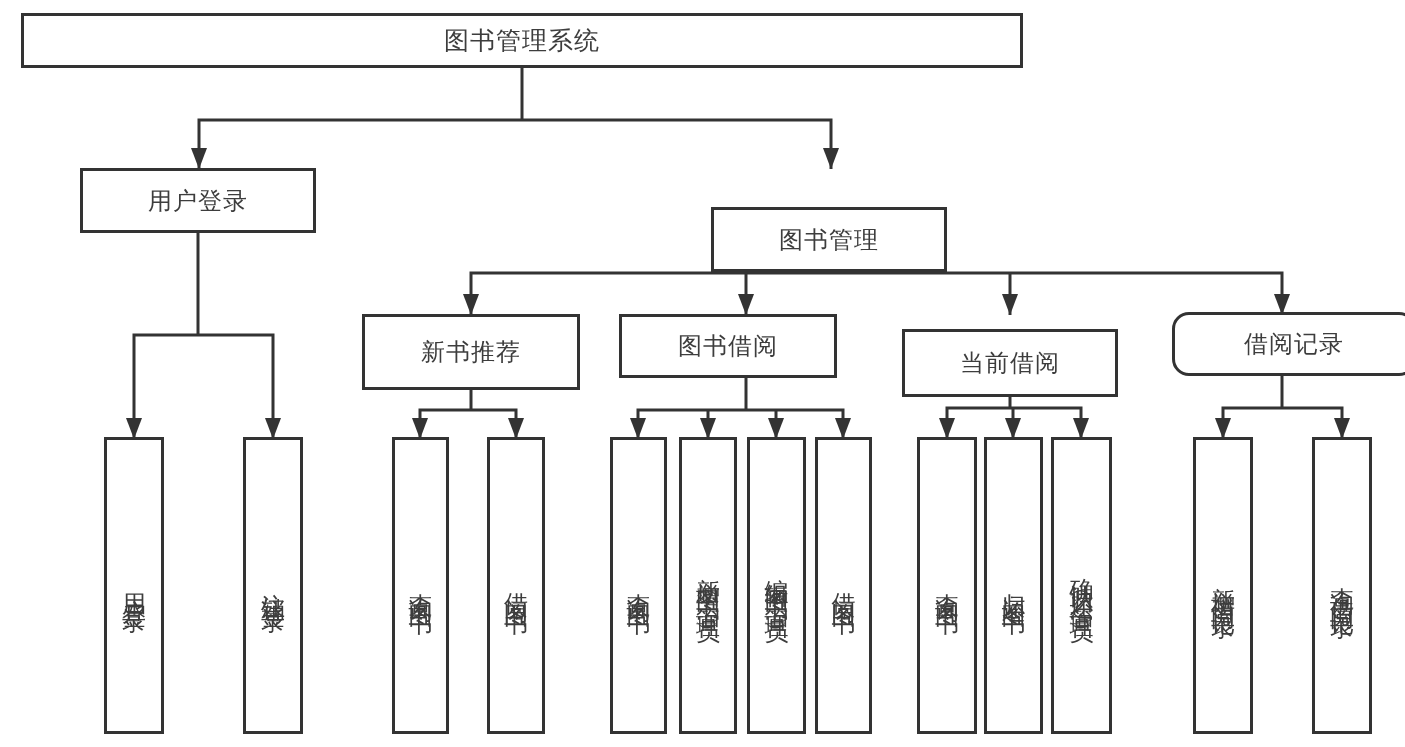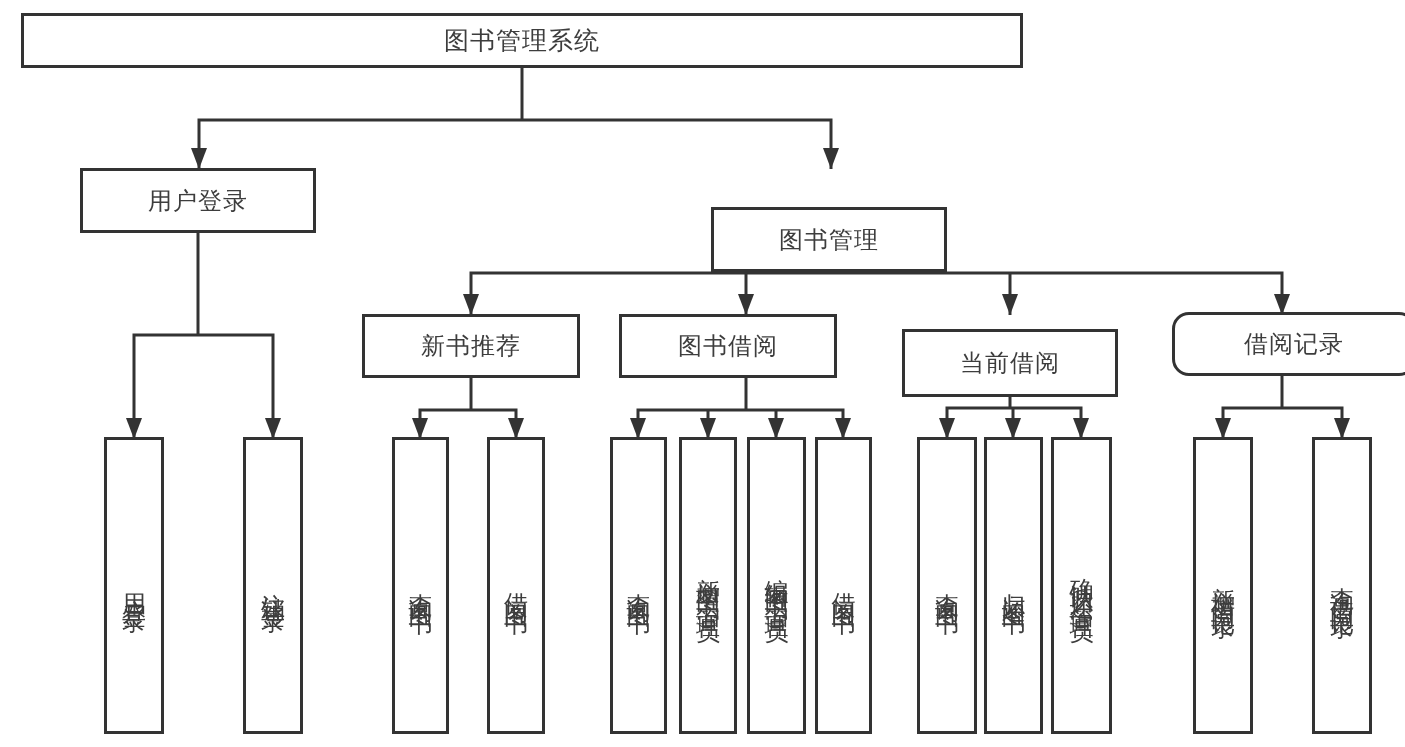--- a/index.html
+++ b/index.html
@@ -77,21 +77,21 @@
     <path class="arrow" d="M1073 418 L1089 418 L1081 439 Z"></path>
     <path class="arrow" d="M1215 418 L1231 418 L1223 439 Z"></path>
     <path class="arrow" d="M1334 418 L1350 418 L1342 439 Z"></path>
   </svg>
 
   <div class="box root" style="left:21px;top:13px;width:1002px;height:55px;">图书管理系统</div>
 
   <div class="box" style="left:80px;top:168px;width:236px;height:65px;">用户登录</div>
   <div class="box" style="left:711px;top:168px;width:236px;height:65px;margin-top:39px;">图书管理</div>
 
-  <div class="box" style="left:362px;top:314px;width:218px;height:64px;">新书推荐</div>
+  <div class="box" style="left:362px;top:314px;width:218px;height:76px;">新书推荐</div>
   <div class="box" style="left:619px;top:314px;width:218px;height:64px;">图书借阅</div>
   <div class="box" style="left:902px;top:313px;width:216px;height:68px;margin-top:16px;">当前借阅</div>
   <div class="box" style="left:1172px;top:312px;width:244px;height:64px;border-radius:17px;">借阅记录</div>
 
   <div class="box leaf" style="left:104px;top:437px;width:60px;height:297px;">用户登录</div>
   <div class="box leaf" style="left:243px;top:437px;width:60px;height:297px;">注销登录</div>
 
   <div class="box leaf" style="left:392px;top:437px;width:57px;height:297px;">查询图书</div>
   <div class="box leaf" style="left:487px;top:437px;width:58px;height:297px;">借阅图书</div>
 

